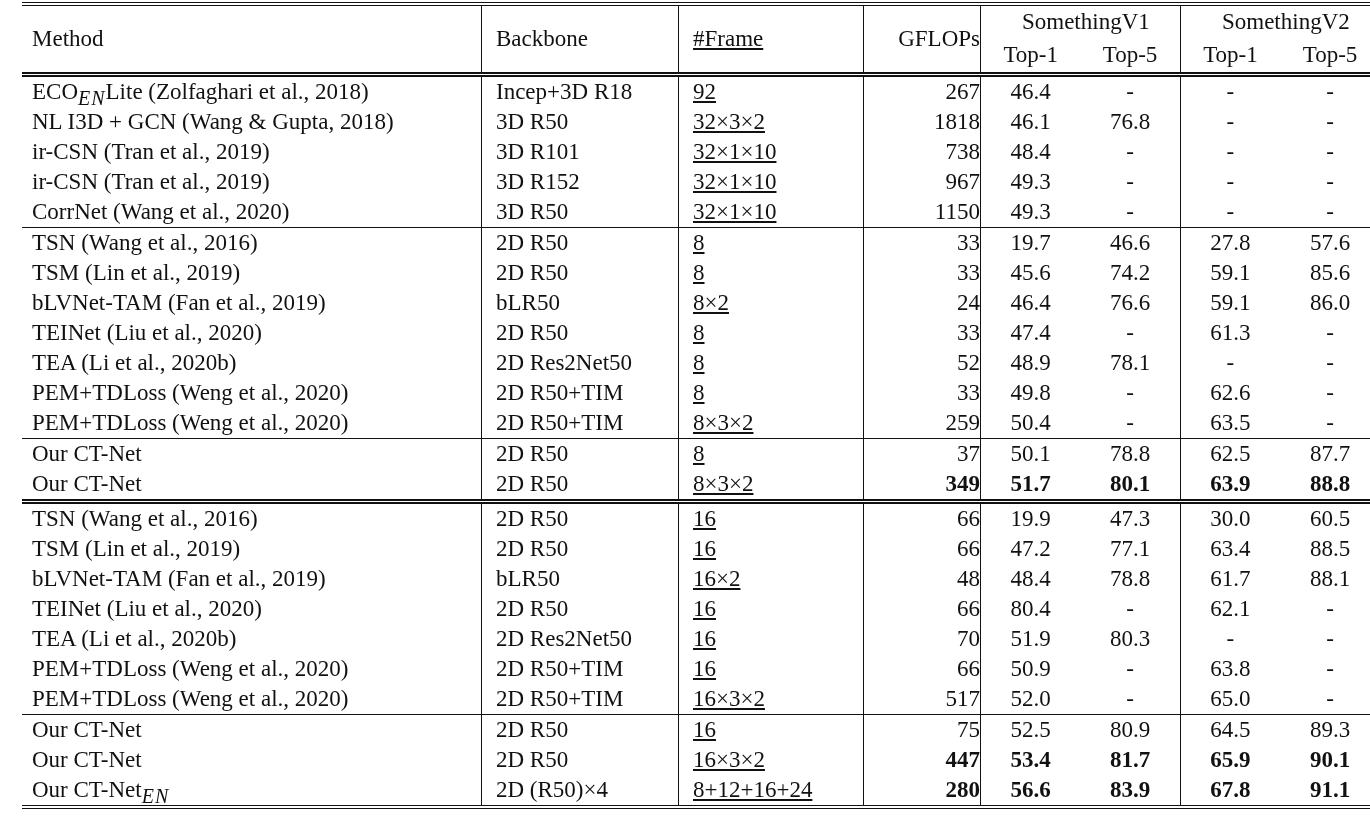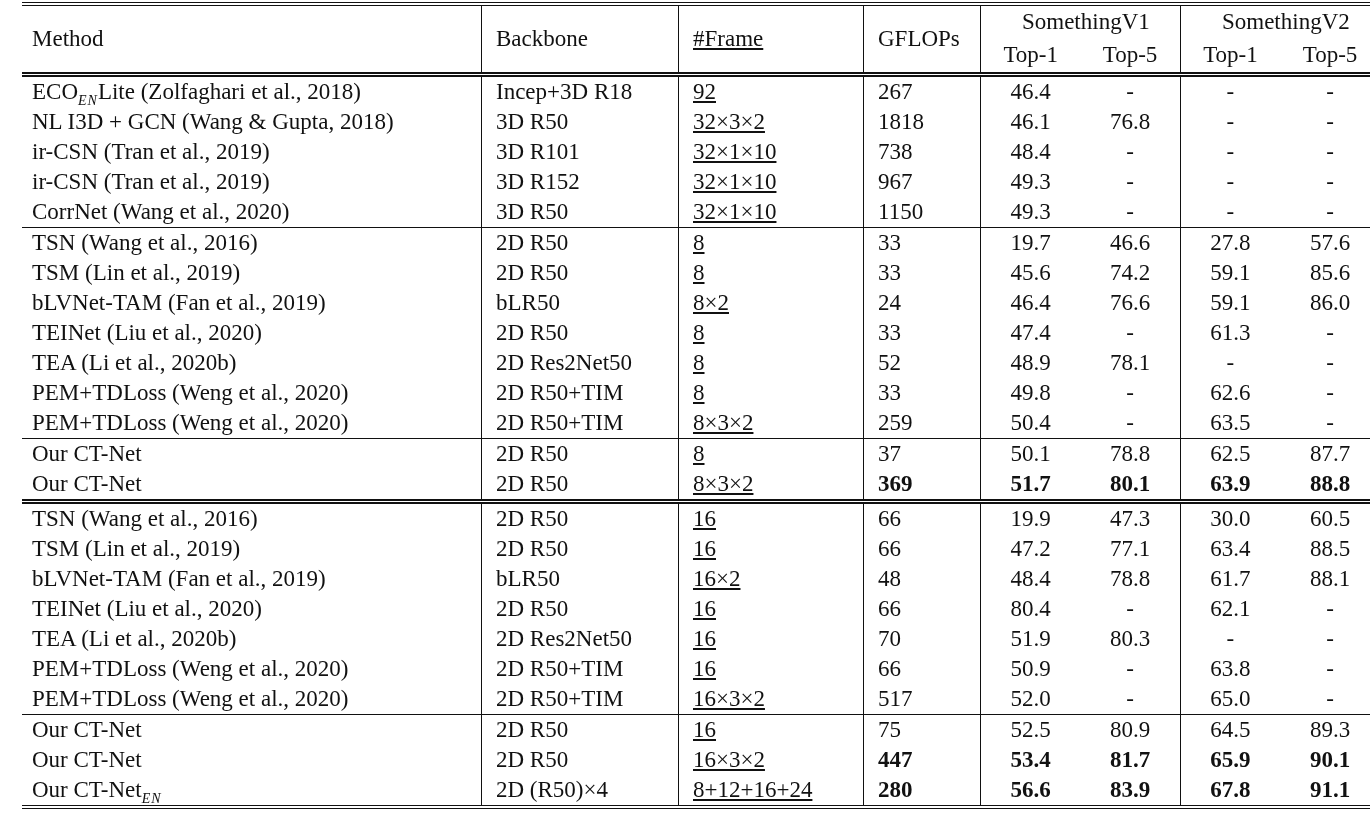--- a/index.html
+++ b/index.html
@@ -4,33 +4,33 @@
 <style>
   html, body { margin:0; padding:0; background:#ffffff; }
   body { width:1370px; height:829px; overflow:hidden; position:relative;
          font-family:"Liberation Serif","DejaVu Serif",serif; color:#111; }
   .tbl { position:absolute; left:22px; top:0; width:1358px; }
   table { border-collapse:collapse; width:1358px; table-layout:fixed; font-size:23px; line-height:30px; }
   td, th { padding:0 0 0 14px; white-space:nowrap; font-weight:normal; text-align:left; vertical-align:middle; }
   .c-method { width:449px; padding-left:10px; }
   .c-bb { width:182px; border-left:1.5px solid #111; }
   .c-fr { width:170px; border-left:1.5px solid #111;text-decoration:underline; }
-  .c-gf { width:102px; border-left:1.5px solid #111; }
+  .c-gf { width:102px; border-left:1.5px solid #111;text-align:right; }
   .c-v1a { width:106px; border-left:1.5px solid #111; padding-left:0; text-align:center; }
   .c-v1b { width:104px; padding-left:0; text-align:center; }
   .c-v2a { width:96px; border-left:1.5px solid #111; padding-left:0; text-align:center; }
   .c-v2b { width:90px; padding-left:0; text-align:center; }
   .hdr-span { text-align:center; padding-left:11px; border-left:1.5px solid #111; line-height:28px; }
   .hdr-sub td { line-height:28px;text-align:center; }
   tr.top-dbl td, tr.top-dbl th { border-top:4px double #111; }
   tr.sep-dbl td { border-top:5px double #111; }
   tr.sep-single td { border-top:1.5px solid #111; }
   tr.bottom td { border-bottom:4px double #111; }
   .b { font-weight:bold; }
-  sub.en { font-style:italic; font-size:14px; vertical-align:-6px; line-height:0; letter-spacing:1px; }
+  sub.en { font-style:italic; font-size:20px; vertical-align:-6px; line-height:0; letter-spacing:1px; }
   .topspace { height:2px; }
 </style>
 </head>
 <body>
 
 <div class="tbl">
 <div class="topspace"></div>
 <table>
   <thead>
     <tr class="top-dbl">
@@ -176,21 +176,21 @@
           <td class="c-gf">37</td>
           <td class="c-v1a">50.1</td>
           <td class="c-v1b">78.8</td>
           <td class="c-v2a">62.5</td>
           <td class="c-v2b">87.7</td>
         </tr>
         <tr>
           <td class="c-method"><span>Our CT-Net</span></td>
           <td class="c-bb">2D R50</td>
           <td class="c-fr">8×3×2</td>
-          <td class="c-gf b">369</td>
+          <td class="c-gf b">349</td>
           <td class="c-v1a b">51.7</td>
           <td class="c-v1b b">80.1</td>
           <td class="c-v2a b">63.9</td>
           <td class="c-v2b b">88.8</td>
         </tr>
         <tr class="sep-dbl">
           <td class="c-method"><span>TSN (Wang et al., 2016)</span></td>
           <td class="c-bb">2D R50</td>
           <td class="c-fr">16</td>
           <td class="c-gf">66</td>

